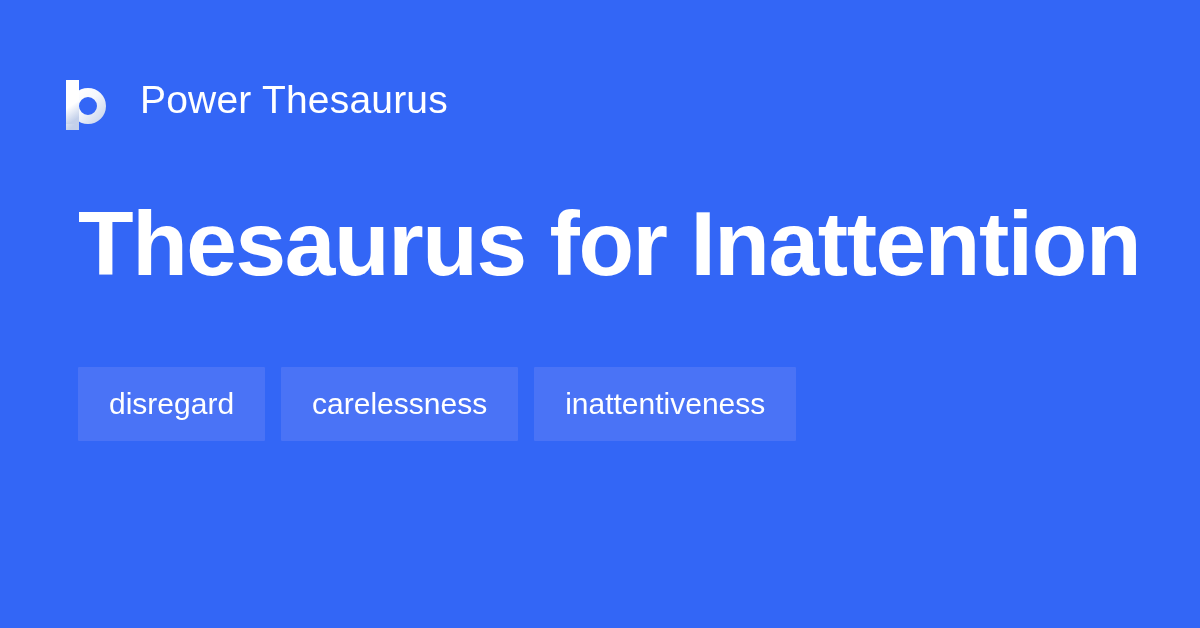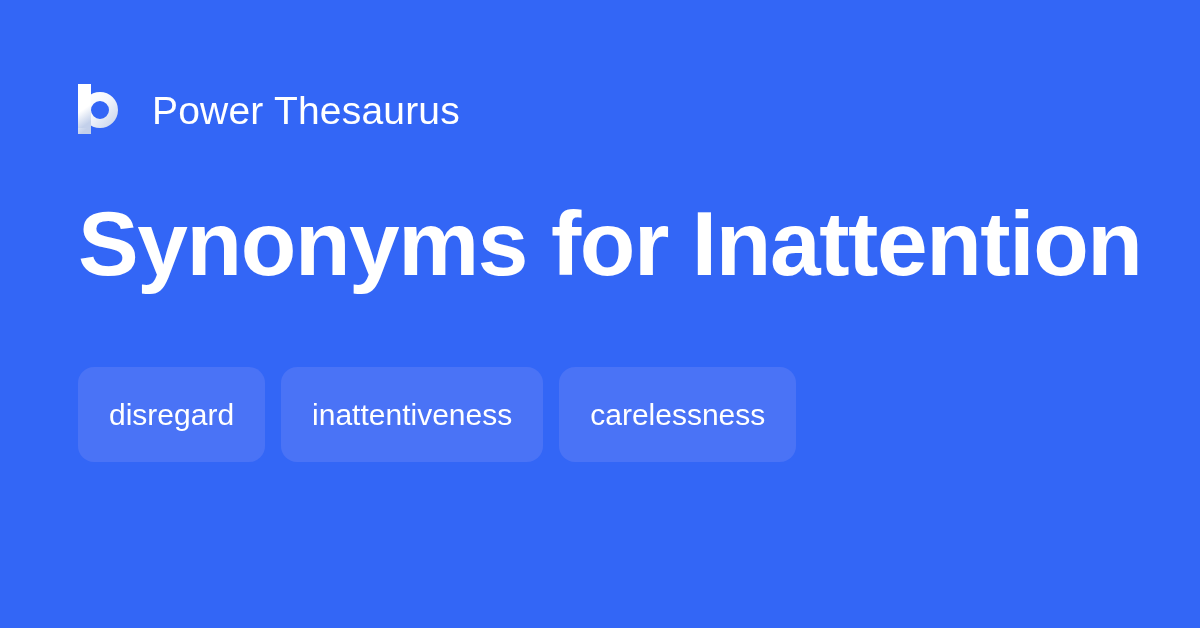--- a/index.html
+++ b/index.html
@@ -17,24 +17,23 @@
     position: relative;
     width: 1200px;
     height: 628px;
     background: #3366f6;
     box-sizing: border-box;
   }
 
   
   .brand {
     position: absolute;
-    left: 78px;
+    left: 66px;
     top: 80px;
     display: flex;
-    align-items: center;
     height: 60px;
   }
   .brand-logo {
     width: 48px;
     height: 52px;
     display: block;
     flex: 0 0 auto;
   }
   .brand-name {
     margin-left: 26px;
@@ -65,28 +64,28 @@
   .chips {
     position: absolute;
     left: 78px;
     top: 367px;
     width: 1060px;
     display: flex;
     flex-wrap: wrap;
     gap: 22px 16px;
   }
   .chip {
-    height: 95px;
+    height: 74px;
     box-sizing: border-box;
     padding: 0 31px;
     display: flex;
     align-items: center;
     justify-content: center;
     background: #4a73f6;
-    border-radius: 16px;
+    border-radius: 1px;
     color: #ffffff;
     font-size: 30px;
     font-weight: 400;
     line-height: 1;
     white-space: nowrap;
   }
 </style>
 </head>
 <body>
 
@@ -109,21 +108,21 @@
         </defs>
         <rect x="0" y="0" width="13" height="50" fill="url(#stemGrad)"></rect>
         <path d="M22 8 a18 18 0 1 1 0 36 a18 18 0 1 1 0 -36 z
                  M22 17 a9 9 0 1 0 0 18 a9 9 0 1 0 0 -18 z" fill="url(#bowlGrad)" fill-rule="evenodd"></path>
         <rect x="0" y="8" width="13" height="36" fill="url(#stemGrad)"></rect>
       </svg>
     </span>
     <span class="brand-name">Power Thesaurus</span>
   </div>
 
-  <h1 class="headline">Synonyms for Inattention</h1>
+  <h1 class="headline">Thesaurus for Inattention</h1>
 
   <div class="chips">
     <span class="chip">disregard</span>
+    <span class="chip">carelessness</span>
     <span class="chip">inattentiveness</span>
-    <span class="chip">carelessness</span>
   </div>
 
 </div>
 
 </body></html>

